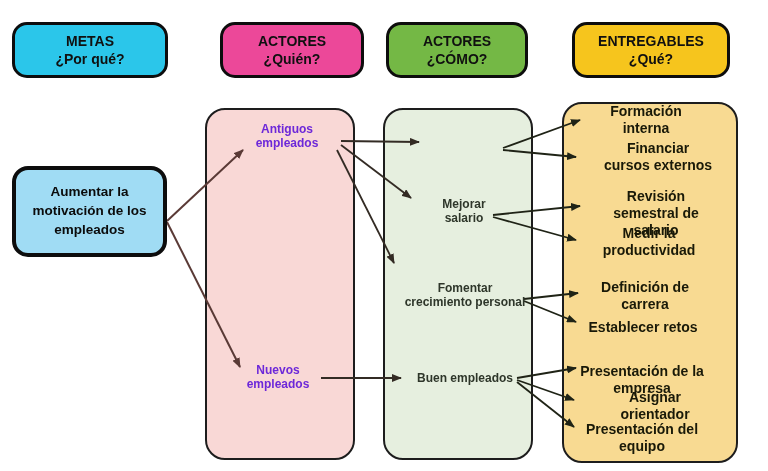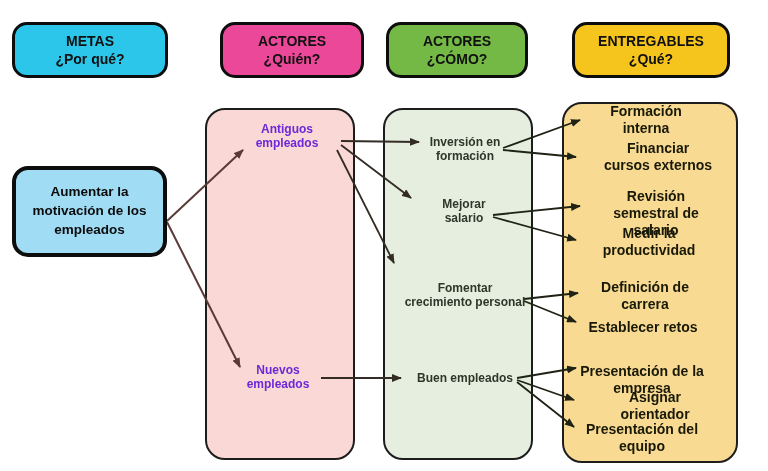--- a/index.html
+++ b/index.html
@@ -85,22 +85,20 @@
 
   <div class="goal" style="left: 12px; top: 166px; width: 155px; height: 91px; background: rgb(160, 220, 244);">Aumentar la
 motivación de los
 empleados</div>
 
   <div class="node actor" style="left:287px;top:137px;">Antiguos
 empleados</div>
   <div class="node actor" style="left:278px;top:378px;">Nuevos
 empleados</div>
 
-  <div class="node impact" style="left:465px;top:149px;">Inversión en
-formación</div>
   <div class="node impact" style="left:464px;top:211px;">Mejorar
 salario</div>
   <div class="node impact" style="left:465px;top:295px;">Fomentar
 crecimiento personal</div>
   <div class="node impact" style="left:465px;top:378px;">Buen empleados</div>
 
   <div class="node deliv" style="left:646px;top:120px;">Formación interna</div>
   <div class="node deliv" style="left:658px;top:157px;">Financiar cursos externos</div>
   <div class="node deliv" style="left:656px;top:213px;">Revisión semestral de
 salario</div>

